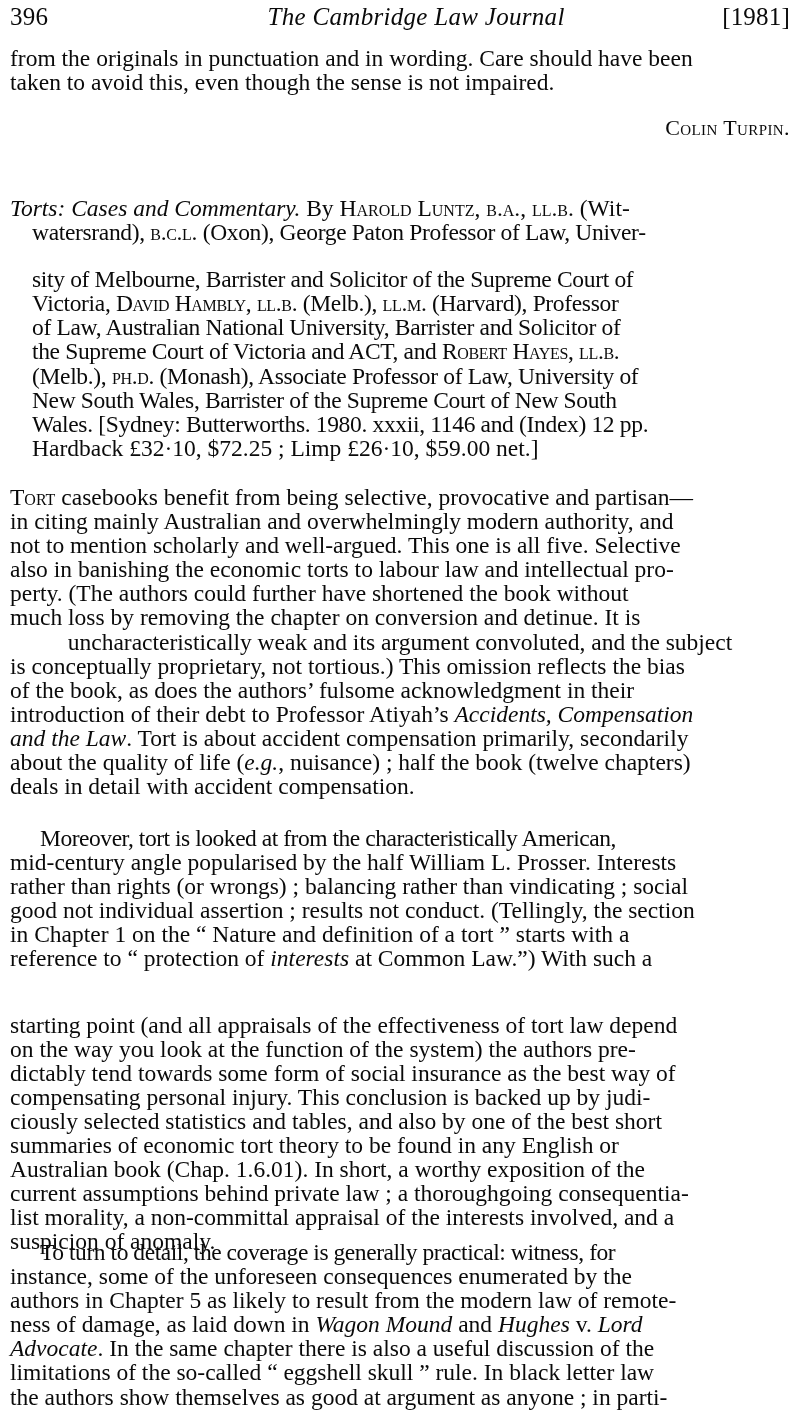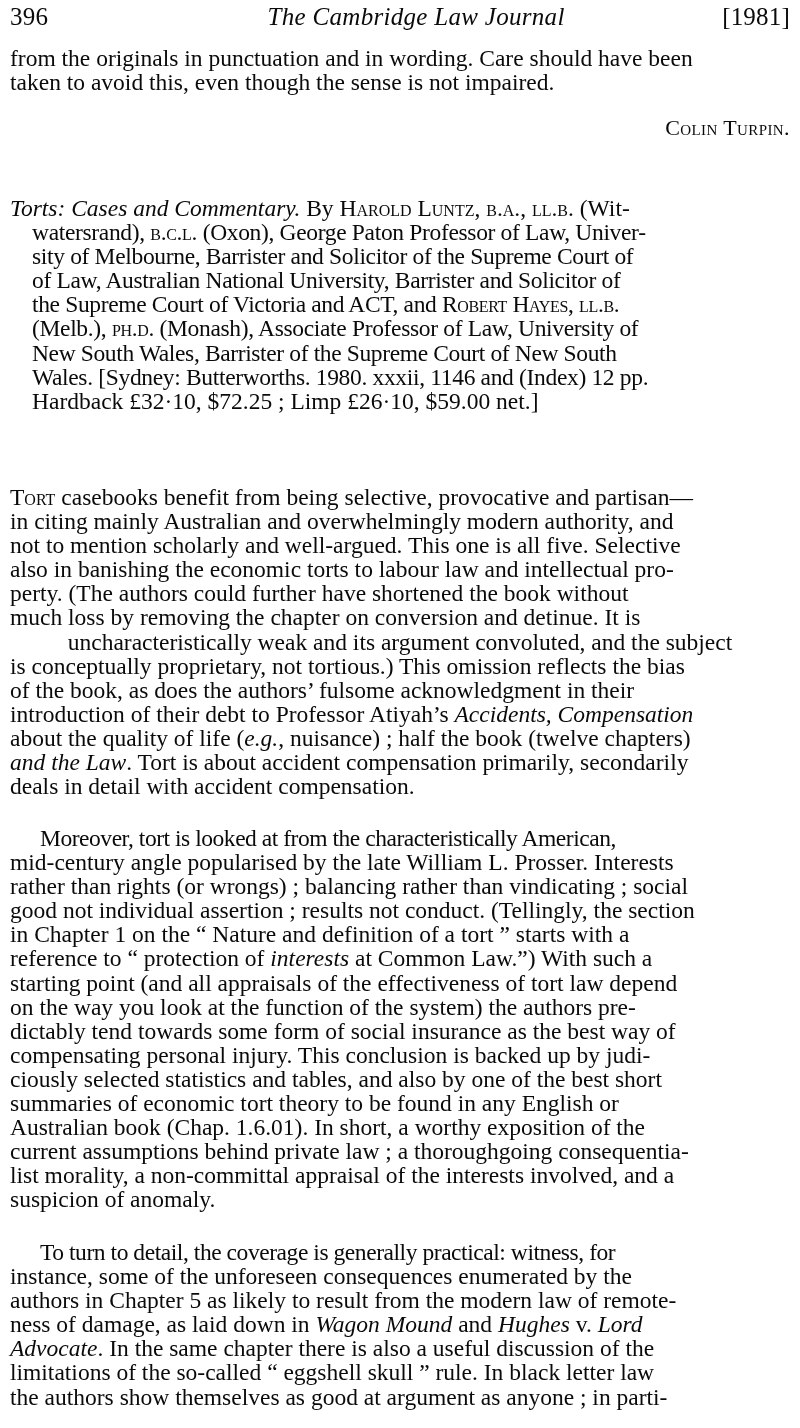--- a/index.html
+++ b/index.html
@@ -106,52 +106,53 @@
       <div class="ln"><span>taken to avoid this, even though the sense is not impaired.</span></div>
     </div>
 
   <div class="sig" id="prev-sig" style="top:116px;">
     <span class="smallcaps">Colin Turpin.</span>
   </div>
 
   <div class="block citation" id="citation" style="top:196px;">
       <div class="ln" style="white-space: pre; word-spacing: 0px;"><span class="ital">Torts: Cases and Commentary.</span><span> By </span><span class="sc">Harold Luntz</span><span>, </span><span class="sc">b.a., ll.b.</span><span> (Wit-</span></div>
       <div class="ln indent" style="white-space: pre; word-spacing: 0px; letter-spacing: -0.333px;"><span>watersrand), </span><span class="sc">b.c.l.</span><span> (Oxon), George Paton Professor of Law, Univer-</span></div>
-      <div class="ln indent" style="white-space: pre; word-spacing: 0px; letter-spacing: -0.333px;"><span>sity of Melbourne, Barrister and Solicitor of the Supreme Court of</span></div>
+      <div class="ln indent" style="white-space: pre; word-spacing: 0px; letter-spacing: -0.333px; margin-top: 23px;"><span>sity of Melbourne, Barrister and Solicitor of the Supreme Court of</span></div>
+      <div class="ln indent" style="white-space: pre; word-spacing: 0px; letter-spacing: -0.338px;"><span>Victoria, </span><span class="sc">David Hambly</span><span>, </span><span class="sc">ll.b.</span><span> (Melb.), </span><span class="sc">ll.m.</span><span> (Harvard), Professor</span></div>
       <div class="ln indent" style="white-space: pre; word-spacing: 0px; letter-spacing: -0.333px;"><span>of Law, Australian National University, Barrister and Solicitor of</span></div>
       <div class="ln indent" style="white-space: pre; word-spacing: 0px; letter-spacing: -0.355px;"><span>the Supreme Court of Victoria and ACT, and </span><span class="sc">Robert Hayes</span><span>, </span><span class="sc">ll.b.</span></div>
       <div class="ln indent" style="white-space: pre; word-spacing: 0px; letter-spacing: -0.333px;"><span>(Melb.), </span><span class="sc">ph.d.</span><span> (Monash), Associate Professor of Law, University of</span></div>
       <div class="ln indent" style="white-space: pre; word-spacing: 0px; letter-spacing: -0.367px;"><span>New South Wales, Barrister of the Supreme Court of New South</span></div>
       <div class="ln indent" style="white-space: pre; word-spacing: 0px; letter-spacing: -0.333px;"><span>Wales. [Sydney: Butterworths. 1980. xxxii, 1146 and (Index) 12 pp.</span></div>
       <div class="ln indent"><span>Hardback £32·10, $72.25 ; Limp £26·10, $59.00 net.]</span></div>
     </div>
 
   <div class="block para" id="para-1" style="top:485px;">
       <div class="ln" style="white-space: pre; word-spacing: 0px;"><span class="sc">Tort</span><span> casebooks benefit from being selective, provocative and partisan—</span></div>
       <div class="ln" style="white-space: pre; word-spacing: 0px;"><span>in citing mainly Australian and overwhelmingly modern authority, and</span></div>
       <div class="ln" style="white-space: pre; word-spacing: 0px;"><span>not to mention scholarly and well-argued. This one is all five. Selective</span></div>
       <div class="ln" style="white-space: pre; word-spacing: 0px;"><span>also in banishing the economic torts to labour law and intellectual pro-</span></div>
       <div class="ln" style="white-space: pre; word-spacing: 0px;"><span>perty. (The authors could further have shortened the book without</span></div>
       <div class="ln" style="white-space: pre; word-spacing: 0px;"><span>much loss by removing the chapter on conversion and detinue. It is</span></div>
       <div class="ln" style="white-space: pre; word-spacing: 0px; text-align: center;"><span>uncharacteristically weak and its argument convoluted, and the subject</span></div>
       <div class="ln" style="white-space: pre; word-spacing: 0px;"><span>is conceptually proprietary, not tortious.) This omission reflects the bias</span></div>
       <div class="ln" style="white-space: pre; word-spacing: 0px;"><span>of the book, as does the authors’ fulsome acknowledgment in their</span></div>
       <div class="ln" style="white-space: pre; word-spacing: 0px; font-family: Liberation Serif, serif;"><span>introduction of their debt to Professor Atiyah’s </span><span class="ital">Accidents, Compensation</span></div>
+      <div class="ln" style="white-space: pre; word-spacing: 0px;"><span class="ital">and the Law</span><span>. Tort is about accident compensation primarily, secondarily</span></div>
       <div class="ln" style="white-space: pre; word-spacing: 0px;"><span>about the quality of life (</span><span class="ital">e.g.</span><span>, nuisance) ; half the book (twelve chapters)</span></div>
-      <div class="ln" style="white-space: pre; word-spacing: 0px;"><span class="ital">and the Law</span><span>. Tort is about accident compensation primarily, secondarily</span></div>
       <div class="ln"><span>deals in detail with accident compensation.</span></div>
     </div>
   <div class="block para" id="para-2" style="top:826px;">
       <div class="ln indent-first" style="white-space: pre; word-spacing: 0px; letter-spacing: -0.462px;"><span>Moreover, tort is looked at from the characteristically American,</span></div>
-      <div class="ln" style="white-space: pre; word-spacing: 0px;"><span>mid-century angle popularised by the late William L. Prosser. Interests</span></div>
+      <div class="ln" style="white-space: pre; word-spacing: 0px;"><span>mid-century angle popularised by the half William L. Prosser. Interests</span></div>
       <div class="ln" style="white-space: pre; word-spacing: 0px;"><span>rather than rights (or wrongs) ; balancing rather than vindicating ; social</span></div>
       <div class="ln" style="white-space: pre; word-spacing: 0px;"><span>good not individual assertion ; results not conduct. (Tellingly, the section</span></div>
       <div class="ln" style="white-space: pre; word-spacing: 0px;"><span>in Chapter 1 on the “ Nature and definition of a tort ” starts with a</span></div>
       <div class="ln" style="white-space: pre; word-spacing: 0px;"><span>reference to “ protection of </span><span class="ital">interests</span><span> at Common Law.”) With such a</span></div>
-      <div class="ln" style="white-space: pre; word-spacing: 0px;"><span>starting point (and all appraisals of the effectiveness of tort law depend</span></div>
+      <div class="ln" style="white-space: pre; word-spacing: 0px; margin-top: 42px;"><span>starting point (and all appraisals of the effectiveness of tort law depend</span></div>
       <div class="ln" style="white-space: pre; word-spacing: 0px;"><span>on the way you look at the function of the system) the authors pre-</span></div>
       <div class="ln" style="white-space: pre; word-spacing: 0px;"><span>dictably tend towards some form of social insurance as the best way of</span></div>
       <div class="ln" style="white-space: pre; word-spacing: 0px;"><span>compensating personal injury. This conclusion is backed up by judi-</span></div>
       <div class="ln" style="white-space: pre; word-spacing: 0px;"><span>ciously selected statistics and tables, and also by one of the best short</span></div>
       <div class="ln" style="white-space: pre; word-spacing: 0px;"><span>summaries of economic tort theory to be found in any English or</span></div>
       <div class="ln" style="white-space: pre; word-spacing: 0px;"><span>Australian book (Chap. 1.6.01). In short, a worthy exposition of the</span></div>
       <div class="ln" style="white-space: pre; word-spacing: 0px;"><span>current assumptions behind private law ; a thoroughgoing consequentia-</span></div>
       <div class="ln" style="white-space: pre; word-spacing: 0px;"><span>list morality, a non-committal appraisal of the interests involved, and a</span></div>
       <div class="ln"><span>suspicion of anomaly.</span></div>
     </div>

